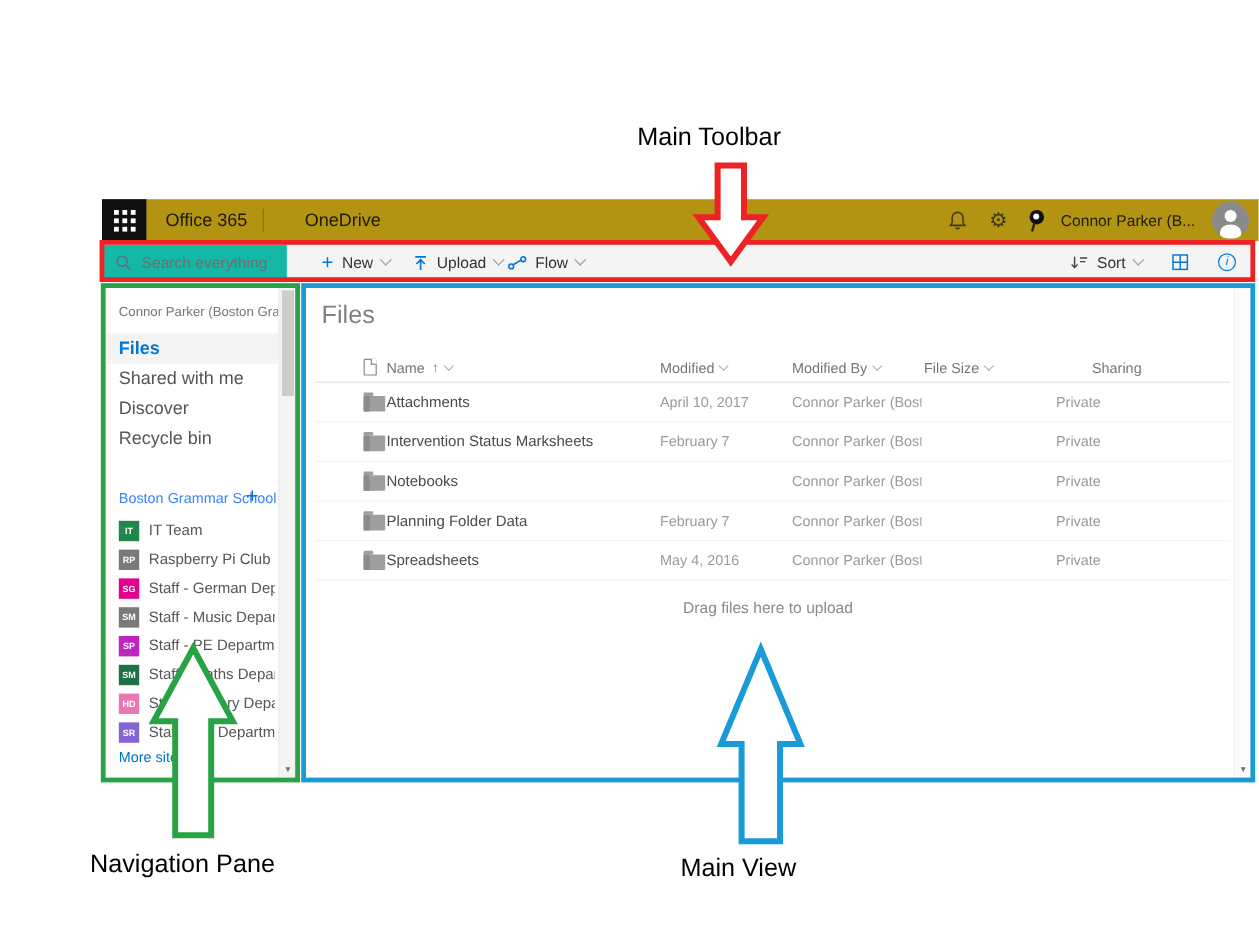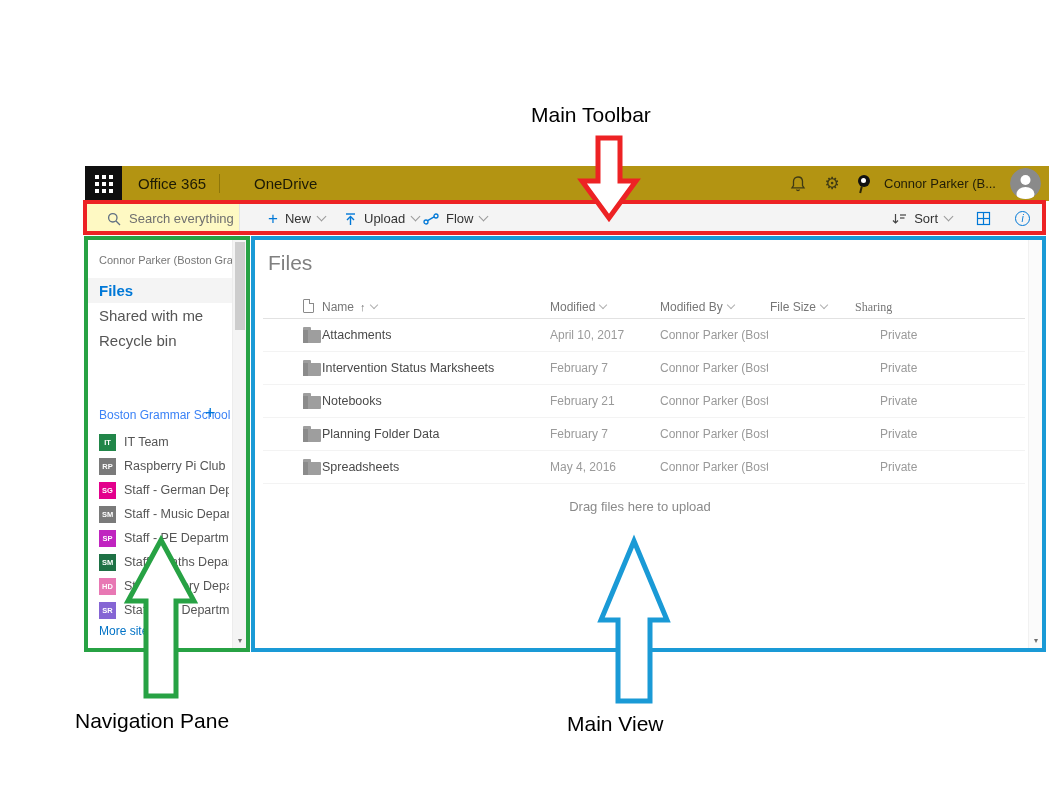--- a/index.html
+++ b/index.html
@@ -33,21 +33,21 @@
   .gear-glyph { font-size:17px; color:#3f3a14; line-height:1; }
   #help-pin { position:relative; width:14px; height:20px; cursor:pointer; }
   #help-pin .bubble { position:absolute; left:2px; top:1px; width:12px; height:12px; background:#111; border-radius:50%; }
   #help-pin .bubble i { position:absolute; left:3px; top:3px; width:5px; height:5px; background:#fff; border-radius:50%; display:block; }
   #help-pin .stem { position:absolute; left:4px; top:12px; width:1.5px; height:7px; background:#2c2606; transform:rotate(14deg); }
   #user-name { font-size:13px; color:#201d07; white-space:nowrap; cursor:pointer; }
   #avatar { width:31px; height:31px; border-radius:50%; overflow:hidden; cursor:pointer; }
 
   
   #cmdbar { position:absolute; left:85px; top:204px; width:959px; height:29px; background:#f4f4f4; }
-  #searchbox { position:absolute; left:0; top:0; width:155px; height:29px; background:#fef9c3; display:flex; align-items:center; padding-left:11px; gap:8px; border-right:1px solid #e4e4e4; cursor:text;justify-content:flex-end; }
+  #searchbox { position:absolute; left:0; top:0; width:155px; height:29px; background:#14b8a6; display:flex; align-items:center; padding-left:11px; gap:8px; border-right:1px solid #e4e4e4; cursor:text; }
   #searchbox input { border:none; outline:none; font-size:13px; color:#444; width:110px; background:transparent; font-family:"Liberation Sans",sans-serif; }
   #searchbox input::placeholder { color:#6f6f6f; opacity:1; }
   .cmd-group { position:absolute; top:0; height:29px; display:flex; align-items:center; gap:7px; cursor:pointer; }
   .cmd-label { font-size:13px; color:#333; }
   .chev { width:7px; height:7px; border:solid #9a9a9a; border-width:0 1px 1px 0; transform:rotate(45deg); display:inline-block; margin-top:-4px; }
   .plus-glyph { color:#0078d7; font-size:17px; font-weight:400; line-height:1; }
   #grp-new { left:183px; } #grp-upload { left:259px; } #grp-flow { left:338px; }
   .cmd-right { position:absolute; right:14px; top:0; height:29px; display:flex; align-items:center; gap:24px; }
   .info-circ { width:15px; height:15px; border:1px solid #0078d7; border-radius:50%; color:#0078d7; font-size:10px; display:flex; align-items:center; justify-content:center; font-style:italic; cursor:pointer; }
 
@@ -68,21 +68,21 @@
   .vscroll .thumb { position:absolute; left:2px; top:2px; width:10px; height:88px; background:#cdcdcd; }
   .vscroll .down-btn { position:absolute; left:0; bottom:0; width:14px; height:15px; color:#6f6f6f; font-size:8px; display:flex; align-items:center; justify-content:center; cursor:pointer; }
   #main-scroll { background:#fbfbfb; border-left:1px solid #f1f1f1; }
 
   
   #mainview { position:absolute; left:255px; top:240px; width:787px; height:408px; background:#fff; overflow:hidden; }
   #main-title { position:absolute; left:13px; top:11px; font-size:21px; color:#808080; font-weight:400; }
   .thead { position:absolute; left:8px; top:56px; width:762px; height:23px; border-bottom:1px solid #e2e2e2; font-size:12px; color:#767676; }
   .thead .chev { border-color:#b0b0b0; width:6px; height:6px; margin-left:5px; }
   .hcell { position:absolute; top:0; height:22px; display:flex; align-items:center; cursor:pointer; }
-  .h-name { left:40px; } .h-mod { left:287px; } .h-by { left:397px; } .h-size { left:507px; } .h-share { left:592px; cursor:default;font-family:Liberation Serif, serif; }
+  .h-name { left:40px; } .h-mod { left:287px; } .h-by { left:397px; } .h-size { left:507px; } .h-share { left:647px; cursor:default; }
   .doc-icon { position:absolute; left:40px; top:3px; width:11px; height:14px; border:1px solid #8a8a8a; border-radius:1px; background:#fff; }
   .doc-icon:after { content:""; position:absolute; right:-1px; top:-1px; width:4px; height:4px; background:#fff; border-left:1px solid #8a8a8a; border-bottom:1px solid #8a8a8a; }
   .h-name { left:59px; }
   .sort-asc { color:#767676; font-size:11px; margin-left:6px; }
   .files-table { position:absolute; left:8px; top:79px; width:762px; }
   .frow { position:relative; height:33px; border-bottom:1px solid #f3f3f3; cursor:pointer; }
   .frow .folder { position:absolute; left:40px; top:11px; width:18px; height:13px; background:#9e9e9e; border-radius:1px; }
   .frow .folder:before { content:""; position:absolute; left:0; top:-3px; width:8px; height:3px; background:#9e9e9e; border-radius:1px 1px 0 0; }
   .frow .folder:after { content:""; position:absolute; left:0; top:0; width:5px; height:13px; background:#8b8b8b; }
   .c { position:absolute; top:0; height:33px; line-height:33px; white-space:nowrap; overflow:hidden; }
@@ -206,20 +206,21 @@
   <div id="navpane">
     <div id="nav-account">Connor Parker (Boston Grammar</div>
 
     <div class="nav-items">
 
         <div class="nav-item selected"><span>Files</span></div>
 
 
         <div class="nav-item"><span>Shared with me</span></div>
 
+        <div class="nav-item"><span>Discover</span></div>
 
         <div class="nav-item"><span>Recycle bin</span></div>
       </div>
 
     <div id="sites-header">Boston Grammar School</div>
     <span id="sites-add">+</span>
 
     <div class="site-list">
 
         <div class="site-row">
@@ -314,21 +315,20 @@
           <span class="c name">Intervention Status Marksheets</span>
           <span class="c mod">February 7</span>
           <span class="c by">Connor Parker (Boston Gra</span>
           <span class="c size"></span>
           <span class="c share">Private</span>
         </div>
 
         <div class="frow">
           <span class="folder"></span>
           <span class="c name">Notebooks</span>
-          <span class="c mod">February 21</span>
           <span class="c by">Connor Parker (Boston Gra</span>
           <span class="c size"></span>
           <span class="c share">Private</span>
         </div>
 
         <div class="frow">
           <span class="folder"></span>
           <span class="c name">Planning Folder Data</span>
           <span class="c mod">February 7</span>
           <span class="c by">Connor Parker (Boston Gra</span>

